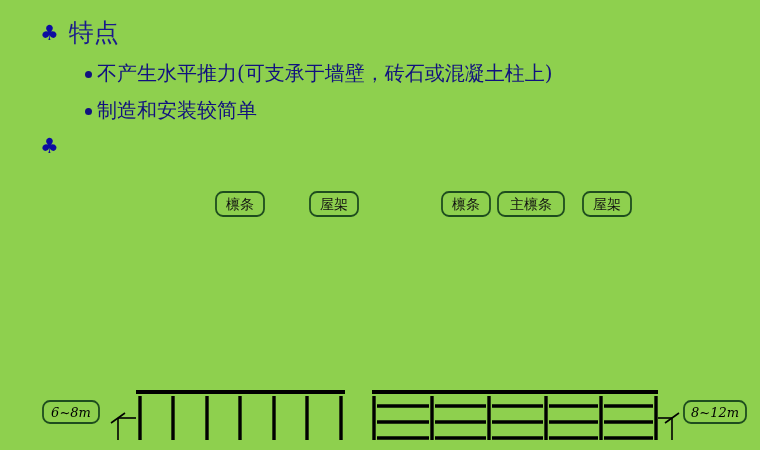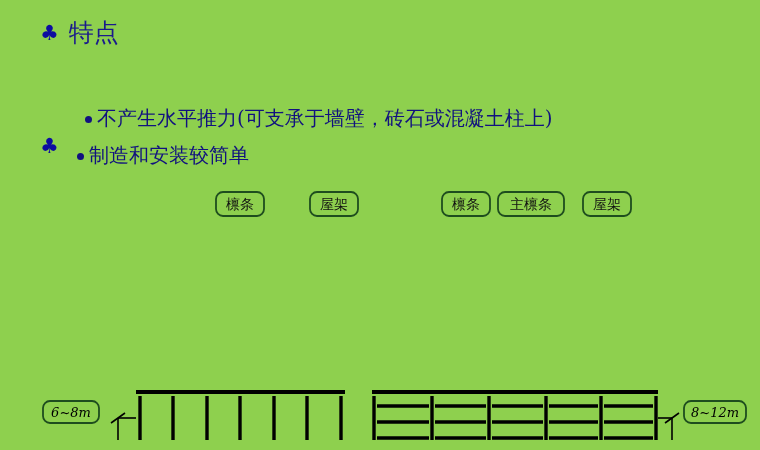--- a/index.html
+++ b/index.html
@@ -30,21 +30,20 @@
     transform:translateY(1px);
   }
   .l2{
     position:absolute;
     display:flex;align-items:center;gap:5px;
     color:#11117f;
     font-family:"DejaVu Serif","Liberation Serif",serif;
     font-size:20px;
     line-height:1;
     white-space:nowrap;
-    margin-top:45px;
   }
   .dot{
     width:7px;height:7px;border-radius:50%;
     background:#11117f;display:inline-block;
     flex:0 0 auto;
     transform:translateY(1px);
   }
 
   
   .diagram{position:absolute;left:0;top:170px;width:760px;height:270px;}
@@ -84,21 +83,21 @@
   <div class="l1" style="left:40px;top:20px;">
     <span class="club">♣</span>
     <span>特点</span>
   </div>
 
   <div class="l2" style="left:85px;top:63px;">
     <span class="dot"></span>
     <span>不产生水平推力(可支承于墙壁，砖石或混凝土柱上)</span>
   </div>
 
-  <div class="l2" style="left:77px;top:100px;">
+  <div class="l2" style="left:85px;top:100px;">
     <span class="dot"></span>
     <span>制造和安装较简单</span>
   </div>
 
   <div class="l1" style="left:40px;top:135px;">
     <span class="club">♣</span>
   </div>
 
   <div class="diagram">
   <svg width="760" height="270" viewBox="0 0 760 270" xmlns="http://www.w3.org/2000/svg">

